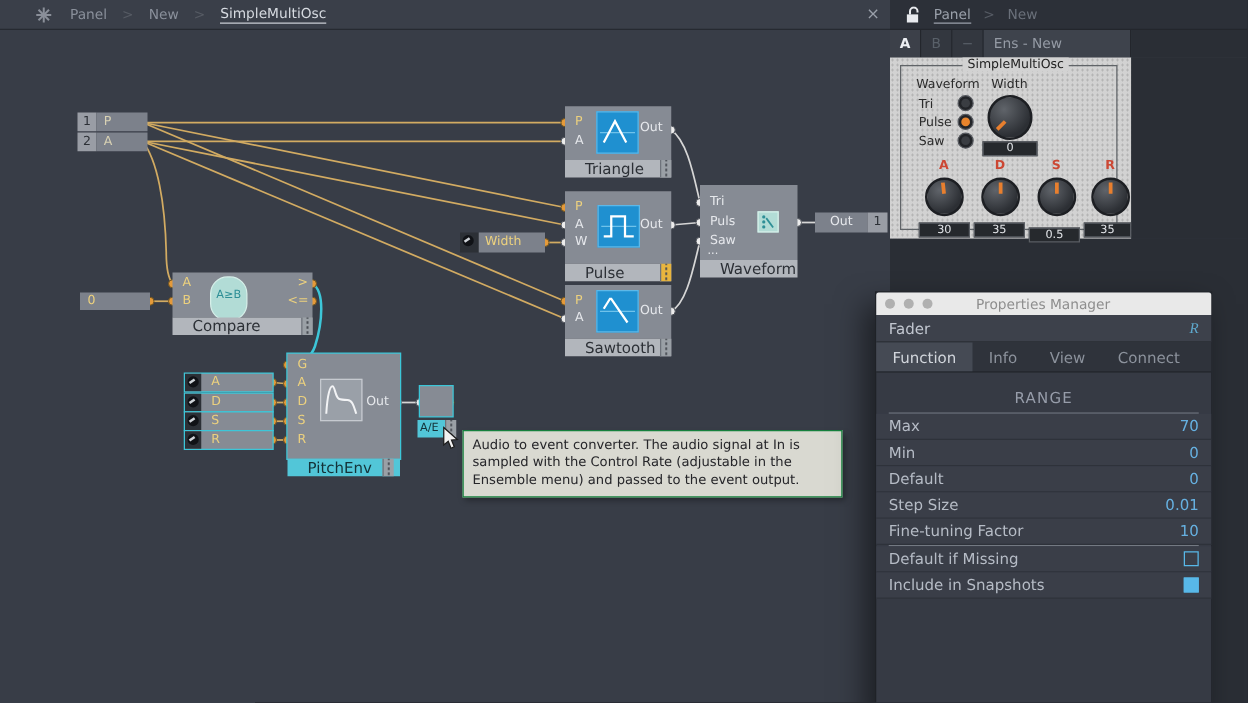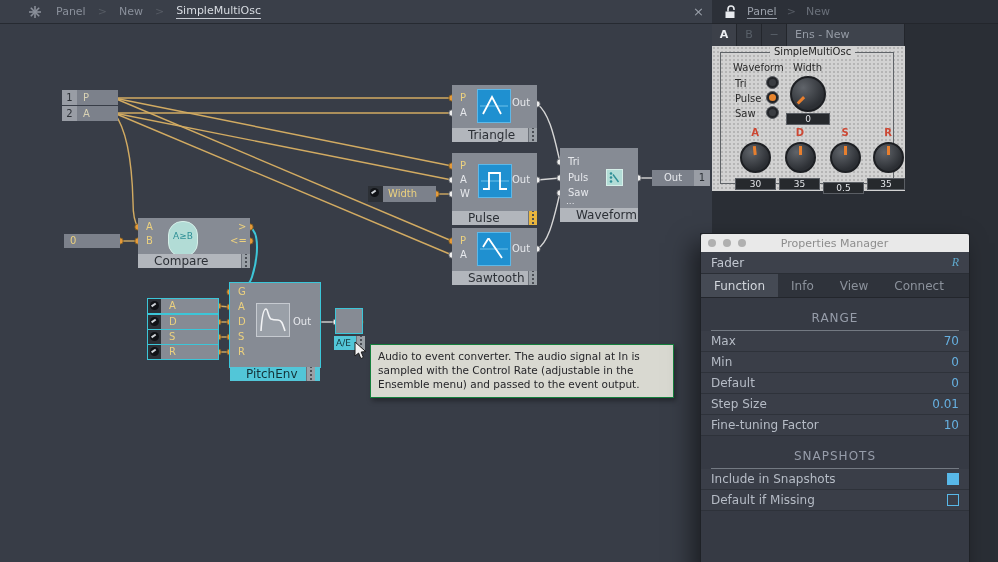--- a/index.html
+++ b/index.html
@@ -392,25 +392,24 @@
       </div>
     <div class="prow">
         <span class="lab">Step Size</span>
         <span class="val">0.01</span>
       </div>
     <div class="prow">
         <span class="lab">Fine-tuning Factor</span>
         <span class="val">10</span>
       </div>
 
-    <div class="sec-head">SNAPSHOTS</div>
     <div class="sec-line"></div>
+    <div class="prow">
+        <span class="lab">Default if Missing</span>
+        <span class="cb"></span>
+      </div>
     <div class="prow">
         <span class="lab">Include in Snapshots</span>
         <span class="cb checked"></span>
       </div>
-    <div class="prow">
-        <span class="lab">Default if Missing</span>
-        <span class="cb"></span>
-      </div>
   </div>
 
 </div>
 
 </body></html>

